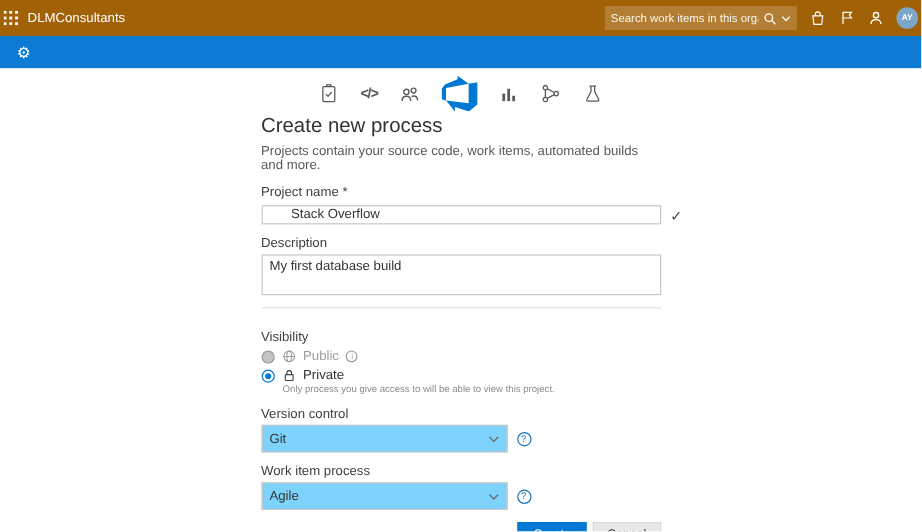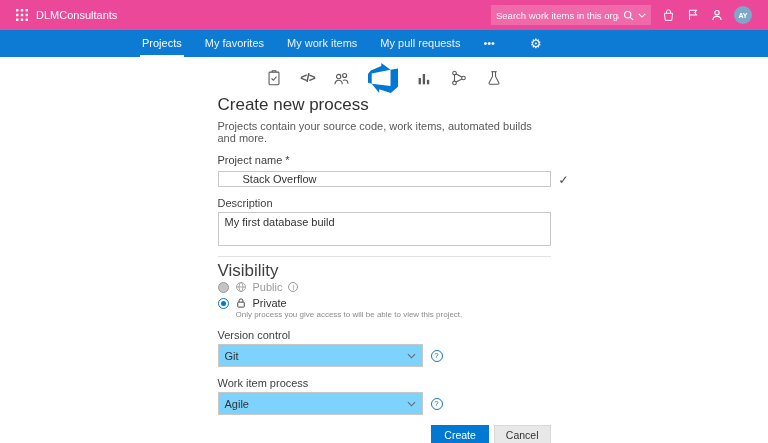--- a/index.html
+++ b/index.html
@@ -1,22 +1,22 @@
 <!DOCTYPE html>
 <html><head>
 <meta charset="utf-8">
 <style>
   * { margin:0; padding:0; box-sizing:border-box; }
   html,body { background:#fff; }
   body { font-family:"Liberation Sans", sans-serif; }
   .screen { position:relative; width:768px; height:443px; background:#fff; overflow:hidden; }
 
   
-  .topbar { position:absolute; top:0; left:0; right:0; height:30px; background:#ec4899;
-            display:flex; align-items:center; padding:0 16px; color:#fff; }
+  .topbar { position:absolute; top:0; left:0; right:0; height:30px; background:#a16207;
+            display:flex; align-items:center; padding:0 3px; color:#fff; }
   .topbar-left { display:flex; align-items:center; gap:8px; }
   .org-name { font-size:11px; color:#fff; cursor:pointer; }
   .topbar-right { margin-left:auto; display:flex; align-items:center; gap:10px; }
   .searchbox { display:flex; align-items:center; gap:4px; width:160px; height:20px;
                background:rgba(255,255,255,0.18); padding:0 5px; }
   .searchbox input { flex:1; min-width:0; background:transparent; border:none; outline:none;
                      color:#fff; font-size:9.5px; font-family:"Liberation Sans", sans-serif; }
   .searchbox input::placeholder { color:rgba(255,255,255,0.95); }
   .tb-icon { display:inline-flex; align-items:center; justify-content:center; cursor:pointer; }
   .avatar { width:18px; height:18px; border-radius:50%; background:#7da7c9; color:#fff;
@@ -46,21 +46,21 @@
   .field-label { margin-top:10px; font-size:11px; color:#3f3f3f; line-height:12px; }
   .input-wrap { position:relative; margin-top:3px; }
   .text-input { width:100%; height:16px; border:1px solid #c8c8c8; padding:0 24px;
                 font-size:11px; color:#333; font-family:"Liberation Sans", sans-serif; outline:none; }
   .valid-check { position:absolute; right:-18px; top:4px; font-size:12px; color:#444; }
   .textarea { width:100%; height:34px; border:1px solid #c8c8c8; padding:3px 6px; resize:none;
               font-size:11px; color:#333; font-family:"Liberation Sans", sans-serif; outline:none;
               margin-top:3px; display:block; }
   .divider { margin-top:10px; border:none; border-top:1px solid #e2e2e2; }
 
-  .section-label { margin-top:8px; font-size:17px; color:#3f3f3f; line-height:12px; }
+  .section-label { margin-top:18px; font-size:11px; color:#3f3f3f; line-height:12px; }
   .radio-row { display:flex; align-items:center; gap:6px; margin-top:4px; height:12px; }
   .radio { width:11px; height:11px; border-radius:50%; flex:0 0 auto; position:relative; cursor:pointer; }
   .radio.disabled { border:1px solid #9a9a9a; background:#c4c4c4; cursor:default; }
   .radio.selected { border:1px solid #0078d4; background:#fff; }
   .radio.selected::after { content:""; position:absolute; left:2px; top:2px; width:5px; height:5px;
                            border-radius:50%; background:#0078d4; }
   .radio-label { font-size:11px; color:#333; cursor:pointer; }
   .radio-label.muted { color:#9b9b9b; }
   .info-dot { width:10px; height:10px; border-radius:50%; border:1px solid #9b9b9b; color:#9b9b9b;
               font-size:7px; display:inline-flex; align-items:center; justify-content:center; cursor:pointer; }
@@ -137,27 +137,20 @@
         <svg width="14" height="14" viewBox="0 0 16 16" fill="none" stroke="#fff" stroke-width="1.3">
           <circle cx="8" cy="5.3" r="2.5"></circle>
             <path d="M3.3 13.8c0-2.6 2.1-4.2 4.7-4.2s4.7 1.6 4.7 4.2"></path>
         </svg>
       </span>
       <span class="avatar">AY</span>
     </div>
   </header>
 
   <nav class="navbar">
-    <div class="nav-tabs">
-      <span class="tab active">Projects</span>
-      <span class="tab">My favorites</span>
-      <span class="tab">My work items</span>
-      <span class="tab">My pull requests</span>
-      <span class="tab">•••</span>
-    </div>
     <span class="gear">⚙</span>
   </nav>
 
   <main class="main">
 
     <div class="hero-icons">
       <span class="hicon">
         <svg width="18" height="18" viewBox="0 0 20 20" fill="none" stroke="#5a5a5a" stroke-width="1.2">
           <rect x="4.5" y="3.5" width="11" height="14" rx="1"></rect>
             <path d="M8 3.5V2h4v1.5"></path>

